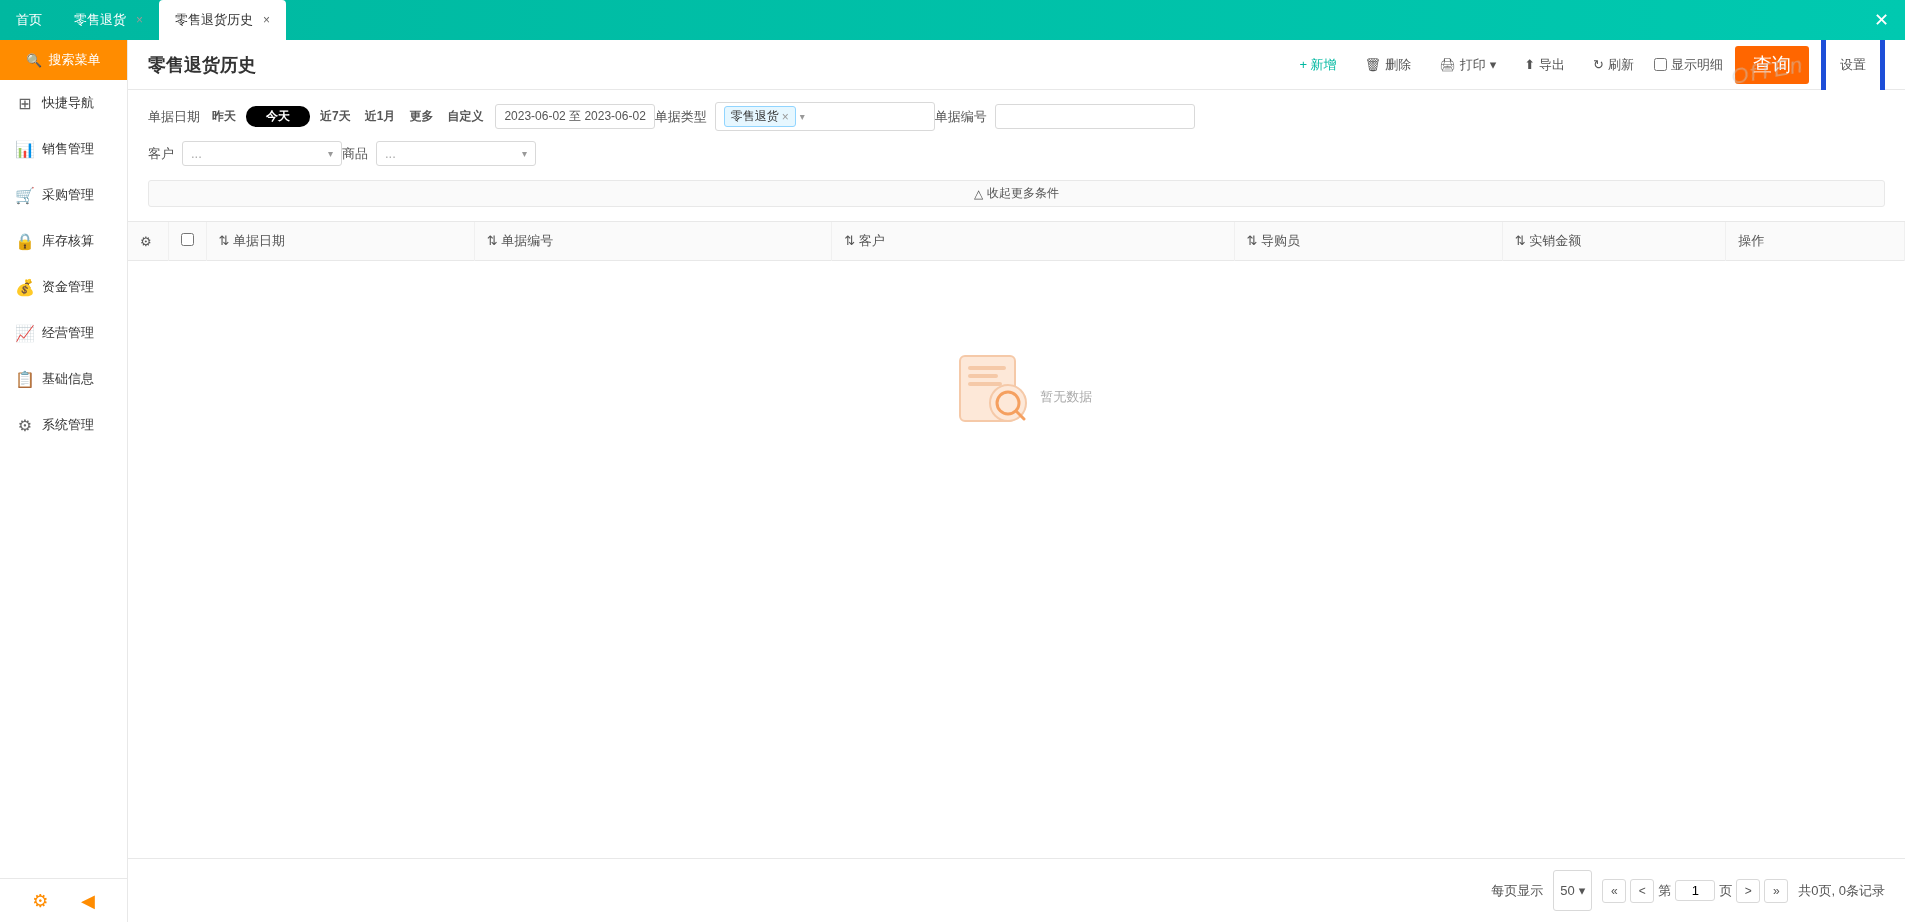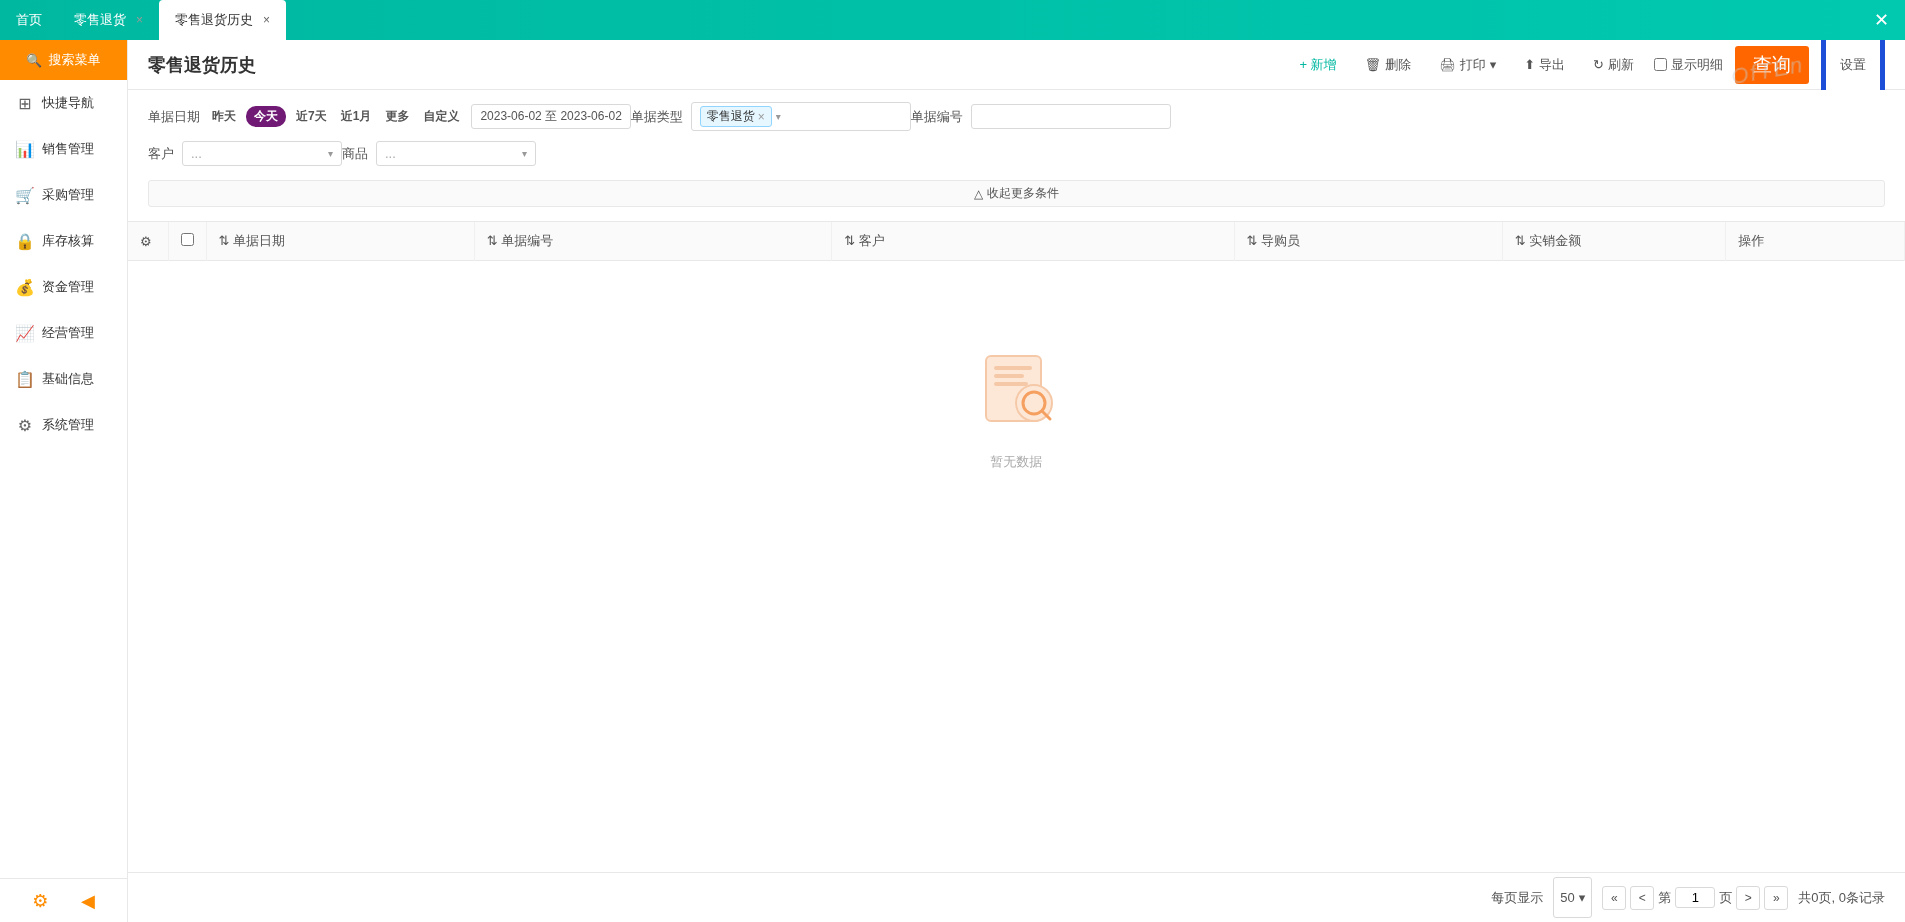--- a/index.html
+++ b/index.html
@@ -213,24 +213,24 @@
       gap: 6px;
     }
     .date-opt {
       font-size: 12px;
       color: #555;
       cursor: pointer;
       padding: 2px 4px;
       font-weight: bold;
     }
     .date-opt.active {
-      background: #701a75;
+      background: #000000;
       color: #fff;
       border-radius: 10px;
-      padding: 2px 8px;
+      padding: 2px 20px;
     }
     .date-range {
       font-size: 12px;
       color: #555;
       border: 1px solid #d9d9d9;
       padding: 3px 8px;
       border-radius: 3px;
       display: inline-flex;
       align-items: center;
       gap: 4px;
@@ -323,38 +323,38 @@
     .th-date { min-width: 120px; }
     .th-num { min-width: 160px; }
     .th-customer { min-width: 180px; }
     .th-guide { min-width: 120px; }
     .th-amount { min-width: 100px; text-align: right; }
     .th-op { min-width: 80px; text-align: center; }
 
     
     .empty-state {
       display: flex;
-      flex-direction: column;
+      flex-direction: row;
       align-items: center;
       justify-content: center;
       padding: 80px 0;
       color: #aaa;
       font-size: 13px;
     }
     .empty-icon {
       width: 100px;
       height: 100px;
       margin-bottom: 12px;
     }
 
     
     .table-footer {
       background: #fff;
       border-top: 1px solid #e8e8e8;
-      height: 50px;
+      height: 64px;
       display: flex;
       align-items: center;
       justify-content: flex-end;
       padding: 0 20px;
       gap: 10px;
       font-size: 13px;
       color: #555;
       flex-shrink: 0;
     }
     .page-size-select {

